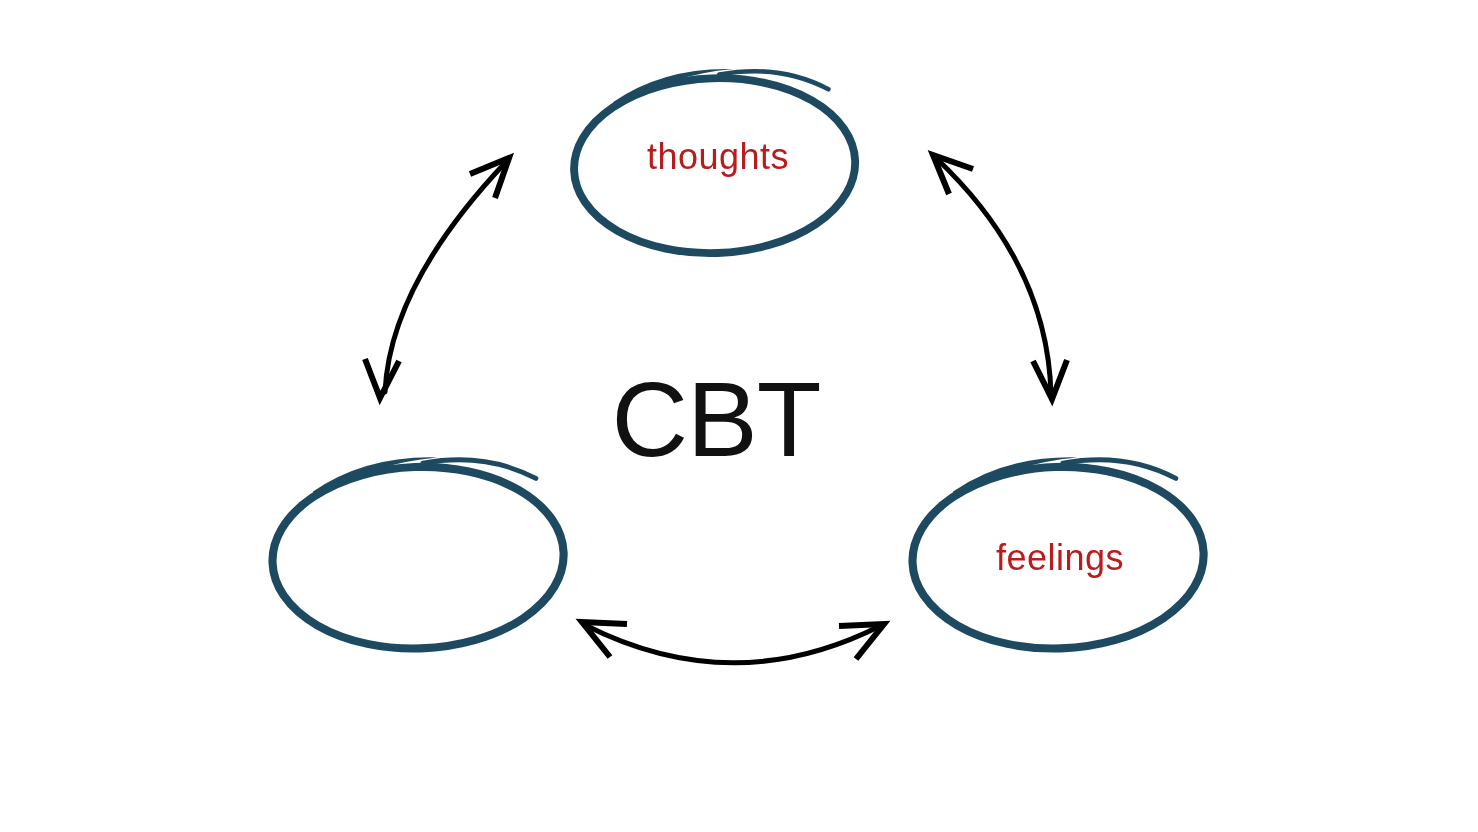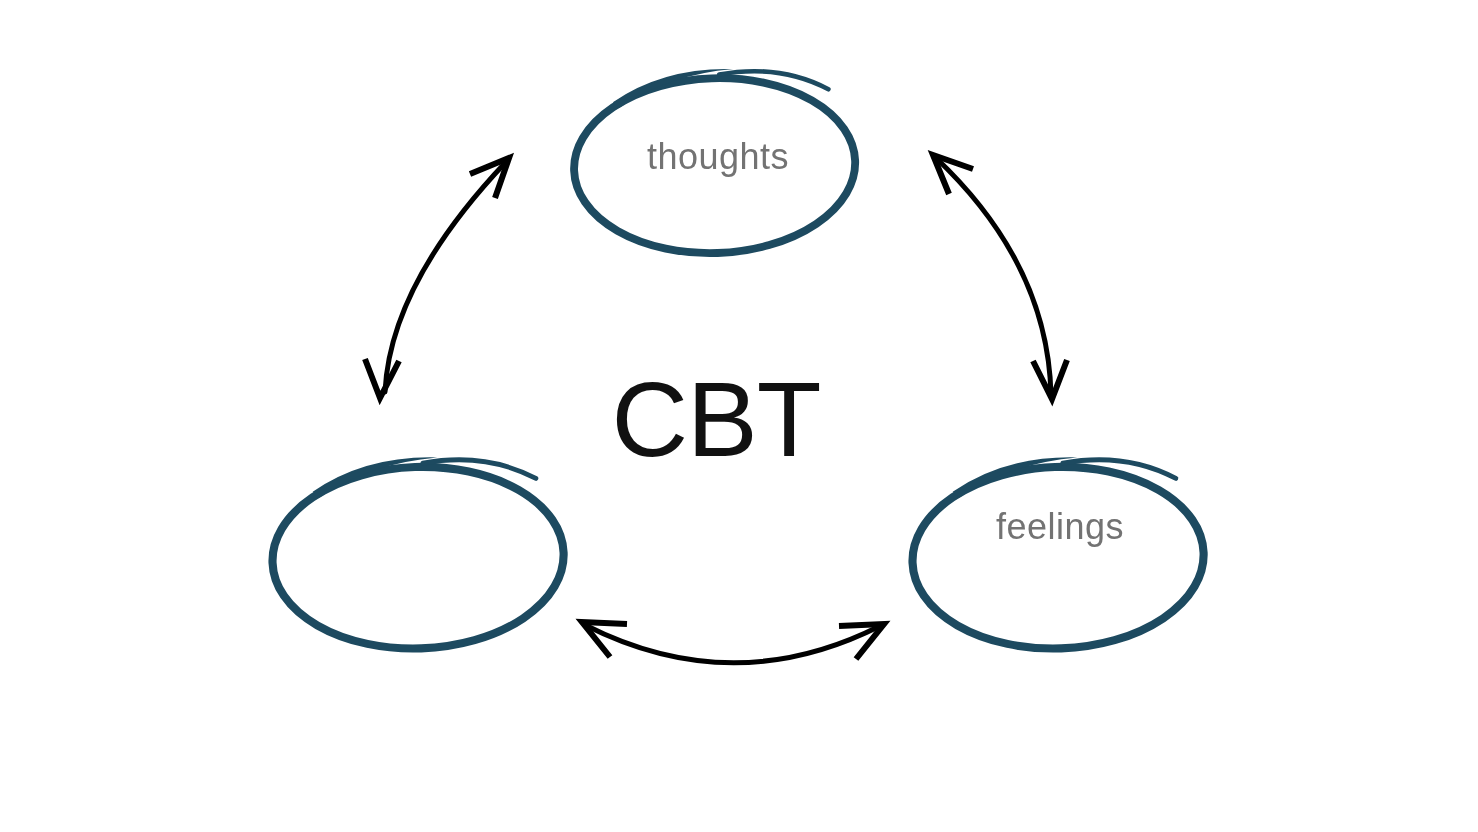--- a/index.html
+++ b/index.html
@@ -47,21 +47,21 @@
     fill: none;
     stroke: #000000;
     stroke-width: 6px;
     stroke-linecap: butt;
     stroke-linejoin: miter;
   }
   .node-label {
     position: absolute;
     transform: translate(-50%, -50%);
     font-size: 36px;
-    color: #737373;
+    color: #b91c1c;
     white-space: nowrap;
     letter-spacing: 0.5px;
   }
   .diagram-title {
     position: absolute;
     left: 716px;
     top: 424px;
     transform: translate(-50%, -54%);
     font-size: 106px;
     color: #111111;
@@ -110,17 +110,17 @@
       <path class="arrow-shaft" d="M 585 625 Q 733 700 880 626"></path>
       <polyline class="arrow-head" points="627,624 582,622 610,657"></polyline>
       <polyline class="arrow-head" points="839,626 884,624 856,659"></polyline>
     </g>
 
   </svg>
 
   <div class="node-label" style="left:718px; top:157px;">thoughts</div>
 
 
-  <div class="node-label" style="left:1060px; top:527px;">feelings</div>
+  <div class="node-label" style="left:1060px; top:558px;">feelings</div>
 
   <div class="diagram-title">CBT</div>
 
 </div>
 
 </body></html>

